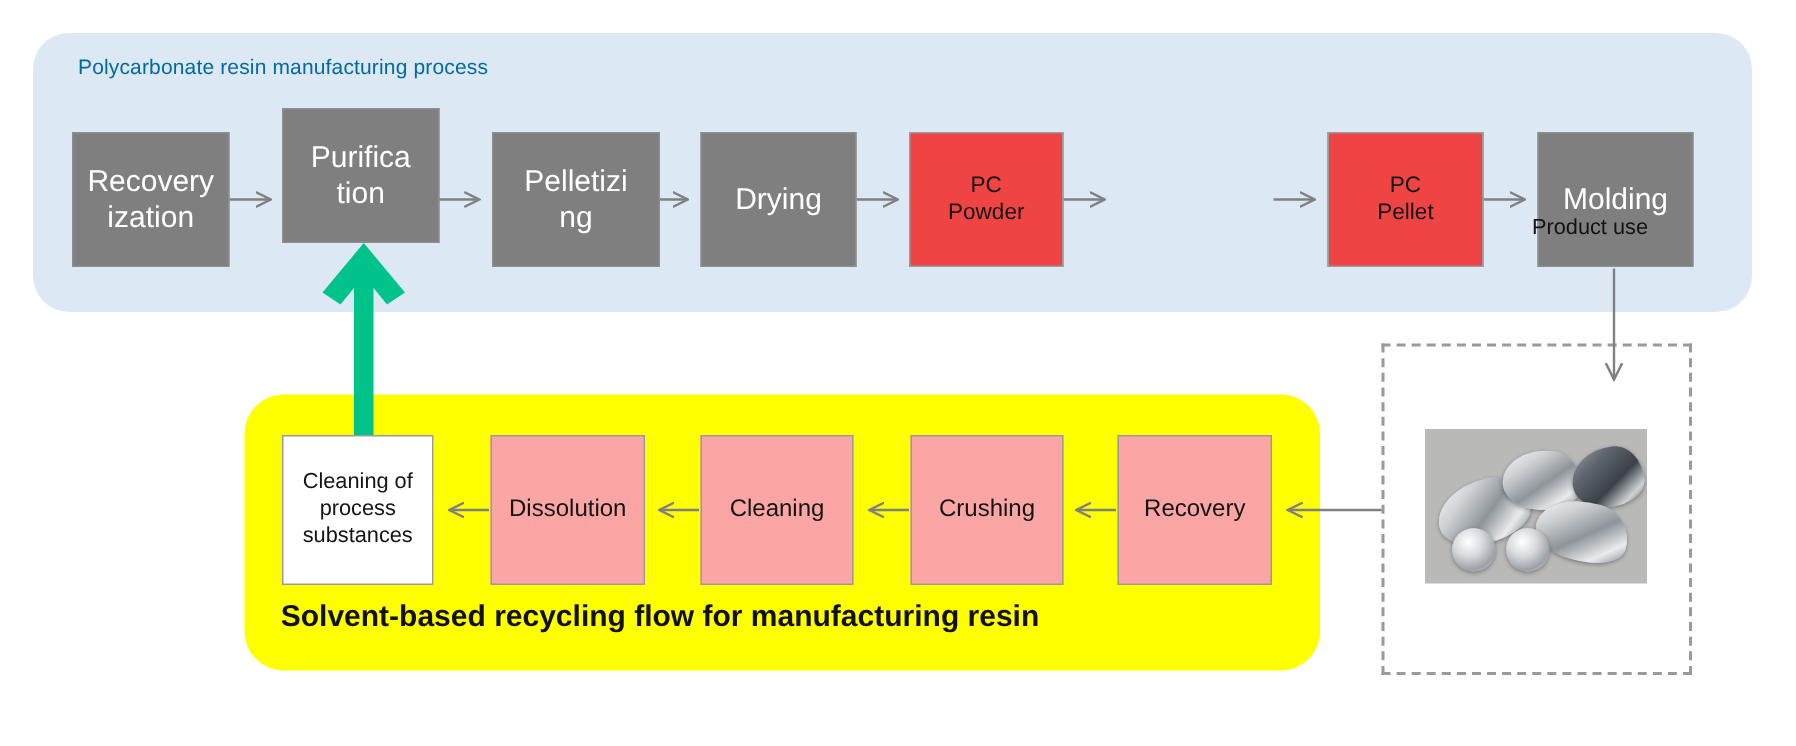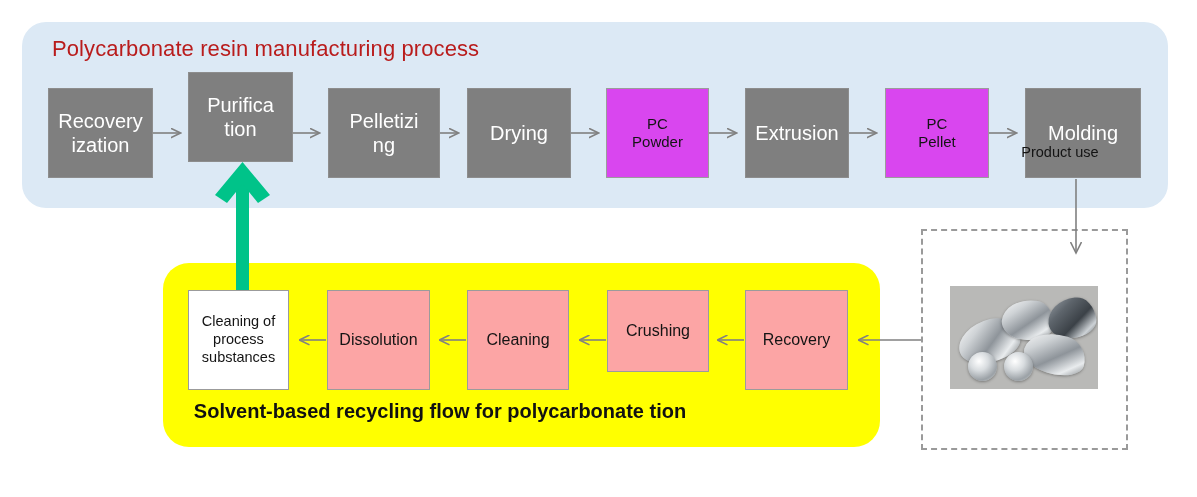--- a/index.html
+++ b/index.html
@@ -16,38 +16,38 @@
     position:absolute;left:163px;top:263px;width:717px;height:184px;
     background:#ffff00;border-radius:26px;
   }
   .panel-dashed{
     position:absolute;left:921px;top:229px;width:207px;height:221px;
     border:2px dashed #9a9a9a;background:transparent;box-sizing:border-box;
   }
 
   .panel-title-blue{
     position:absolute;left:52px;top:36px;
-    font-size:22px;color:#b91c1c;white-space:nowrap;letter-spacing:.1px;
+    font-size:14px;color:#0369a1;white-space:nowrap;letter-spacing:.1px;
   }
   .panel-title-yellow{
     position:absolute;left:0;top:400px;width:880px;text-align:center;
     font-size:20px;font-weight:bold;color:#111;white-space:nowrap;
   }
 
   
   .box{
     position:absolute;box-sizing:border-box;
     display:flex;align-items:center;justify-content:center;text-align:center;
     line-height:1.22;
   }
   .box.gray{
     background:#7f7f7f;border:1px solid #8d8d8d;color:#ffffff;font-size:20px;
   }
   .box.white{
-    background:#d946ef;border:1px solid #9b9b9b;color:#141414;font-size:15px;
+    background:#ef4444;border:1px solid #9b9b9b;color:#141414;font-size:15px;
   }
   .box.whitesm{
     background:#fca5a5;border:1px solid #9b9b9b;color:#141414;font-size:16px;
   }
   .box.whitetiny{
     background:#ffffff;border:1px solid #9b9b9b;color:#141414;font-size:14.5px;
   }
   .box span{display:block;padding:0 3px;}
 
   
@@ -73,21 +73,21 @@
 </style>
 </head>
 <body>
 
 <div id="stage">
 
   <div class="panel-blue"></div>
   <div class="panel-title-blue">Polycarbonate resin manufacturing process</div>
 
   <div class="panel-yellow"></div>
-  <div class="panel-title-yellow">Solvent-based recycling flow for polycarbonate tion</div>
+  <div class="panel-title-yellow">Solvent-based recycling flow for manufacturing resin</div>
 
   <div class="panel-dashed"></div>
 
   <svg class="arrow-svg" viewBox="0 0 1197 497">
     <defs>
       <marker id="ahR" markerWidth="11" markerHeight="11" refX="9.5" refY="5.5" orient="auto" markerUnits="userSpaceOnUse">
         <path d="M0,0.6 L10,5.5 L0,10.4" fill="none" stroke="#808080" stroke-width="1.6"></path>
       </marker>
       <marker id="ahL" markerWidth="11" markerHeight="11" refX="9.5" refY="5.5" orient="auto" markerUnits="userSpaceOnUse">
         <path d="M0,0.6 L10,5.5 L0,10.4" fill="none" stroke="#808080" stroke-width="1.6"></path>
@@ -155,34 +155,29 @@
     </div>
   </div>
 
   <div class="box white" style="left:606px;top:88px;width:103px;height:90px;">
     <div>
       <span>PC</span>
       <span>Powder</span>
     </div>
   </div>
 
-  <div class="box gray" style="left:745px;top:88px;width:104px;height:90px;">
-    <div>
-      <span>Extrusion</span>
-    </div>
-  </div>
 
   <div class="box white" style="left:885px;top:88px;width:104px;height:90px;">
     <div>
       <span>PC</span>
       <span>Pellet</span>
     </div>
   </div>
 
-  <div class="box gray" style="left:1025px;top:88px;width:116px;height:90px;">
+  <div class="box gray" style="left:1025px;top:88px;width:104px;height:90px;">
     <div>
       <span>Molding</span>
     </div>
   </div>
 
   <div class="box whitetiny" style="left:188px;top:290px;width:101px;height:100px;">
     <div>
       <span>Cleaning of</span>
       <span>process</span>
       <span>substances</span>
@@ -194,21 +189,21 @@
       <span>Dissolution</span>
     </div>
   </div>
 
   <div class="box whitesm" style="left:467px;top:290px;width:102px;height:100px;">
     <div>
       <span>Cleaning</span>
     </div>
   </div>
 
-  <div class="box whitesm" style="left:607px;top:290px;width:102px;height:82px;">
+  <div class="box whitesm" style="left:607px;top:290px;width:102px;height:100px;">
     <div>
       <span>Crushing</span>
     </div>
   </div>
 
   <div class="box whitesm" style="left:745px;top:290px;width:103px;height:100px;">
     <div>
       <span>Recovery</span>
     </div>
   </div>

